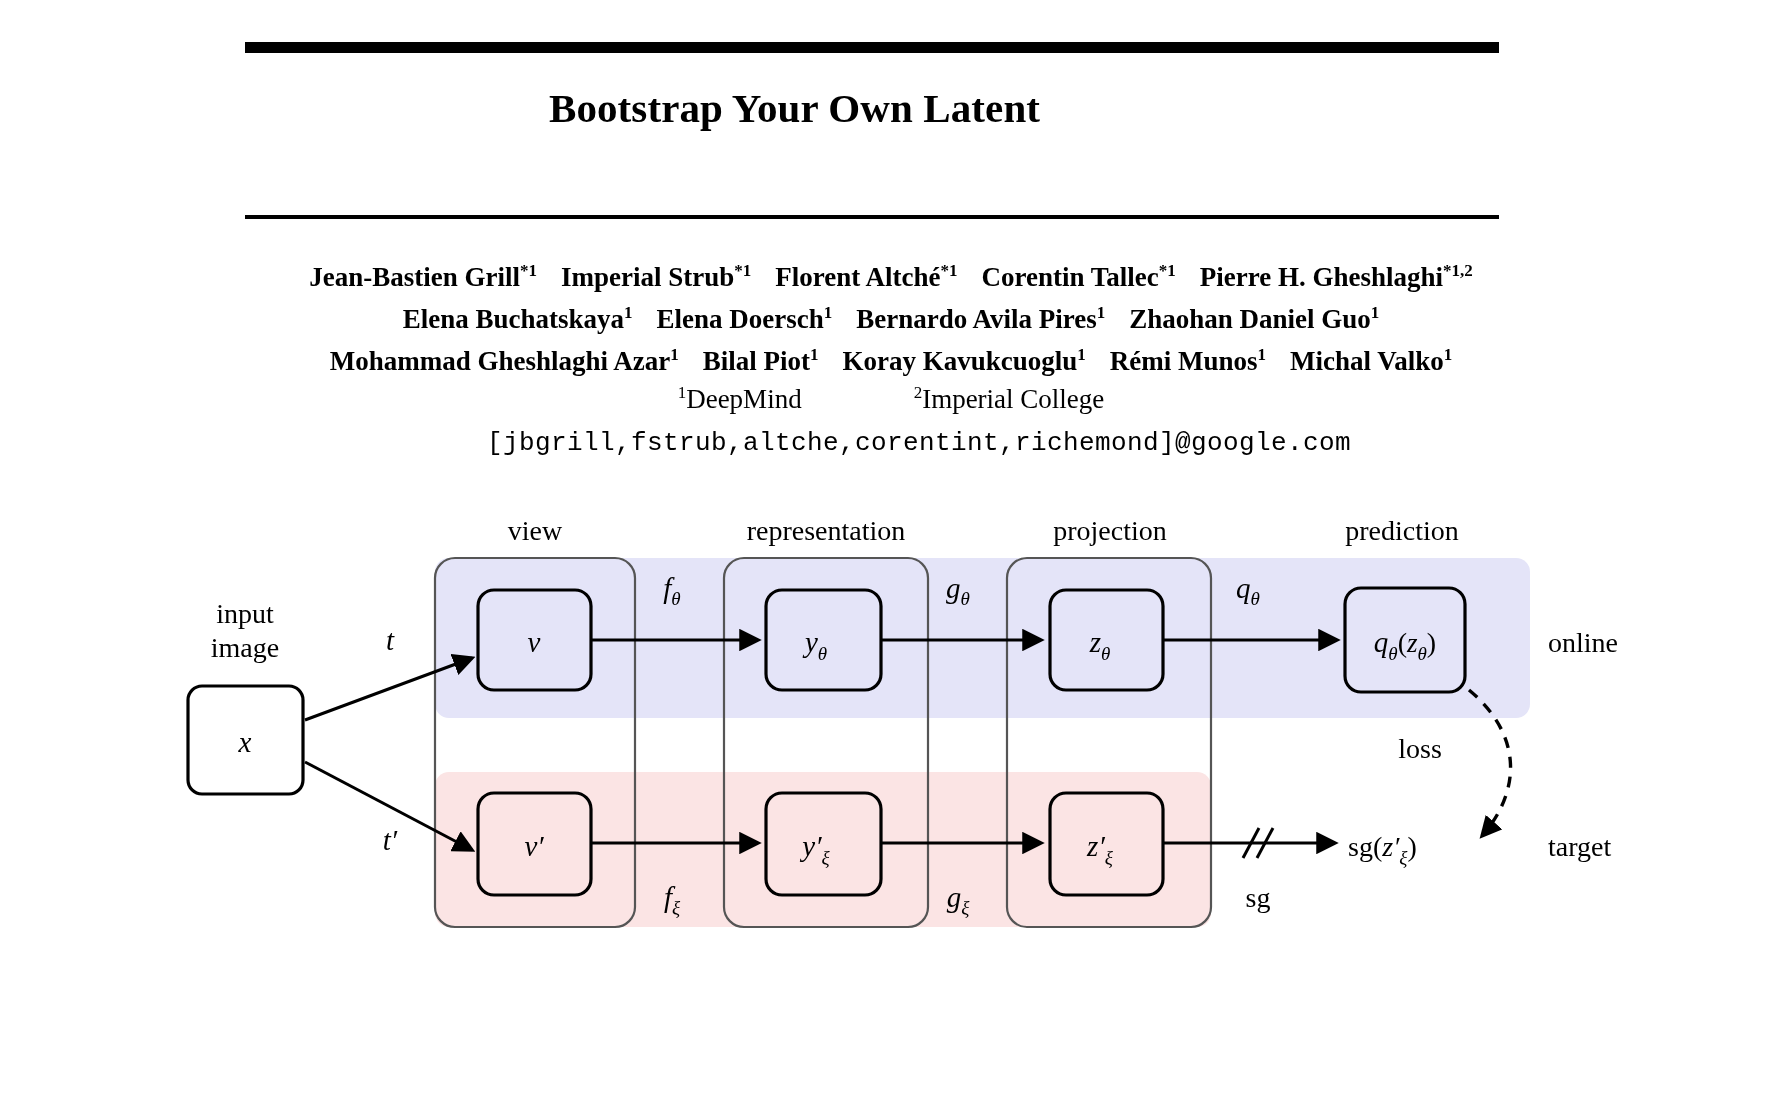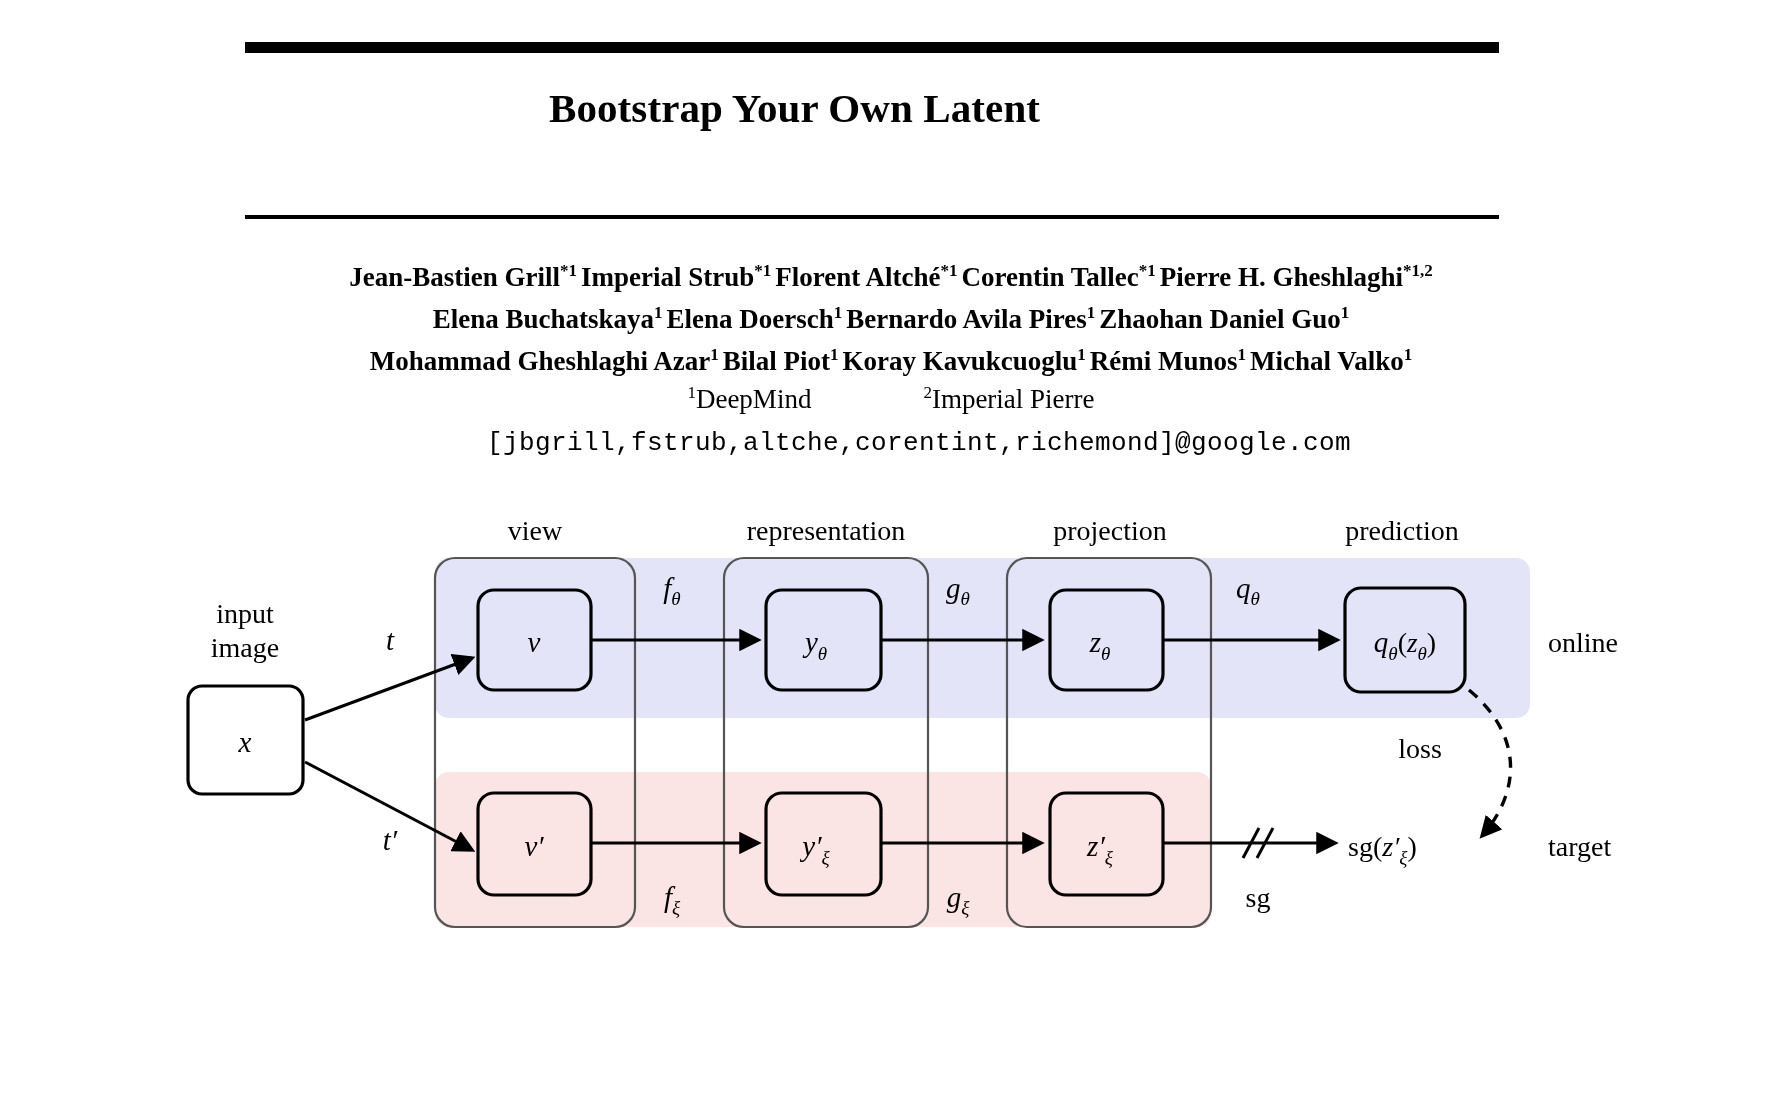--- a/index.html
+++ b/index.html
@@ -59,21 +59,21 @@
     width: 1782px;
     text-align: center;
   }
   .author-line {
     font-weight: bold;
     font-size: 27px;
     line-height: 42px;
     white-space: nowrap;
   }
   .author {
-    margin: 0 2px;
+    margin: 0 12px;
   }
   .author sup {
     font-size: 17px;
     font-weight: bold;
     vertical-align: super;
     line-height: 0;
   }
   .affils {
     position: absolute;
     left: 0;
@@ -182,21 +182,21 @@
     </div>
     <div class="author-line">
       <span class="author"><span>Elena Buchatskaya</span><sup>1</sup></span><span class="author"><span>Elena Doersch</span><sup>1</sup></span><span class="author"><span>Bernardo Avila Pires</span><sup>1</sup></span><span class="author"><span>Zhaohan Daniel Guo</span><sup>1</sup></span>
     </div>
     <div class="author-line">
       <span class="author"><span>Mohammad Gheshlaghi Azar</span><sup>1</sup></span><span class="author"><span>Bilal Piot</span><sup>1</sup></span><span class="author"><span>Koray Kavukcuoglu</span><sup>1</sup></span><span class="author"><span>Rémi Munos</span><sup>1</sup></span><span class="author"><span>Michal Valko</span><sup>1</sup></span>
     </div>
   </div>
 
   <div class="affils">
-    <span class="affil"><sup>1</sup><span>DeepMind</span></span><span class="affil"><sup>2</sup><span>Imperial Pierre</span></span>
+    <span class="affil"><sup>1</sup><span>DeepMind</span></span><span class="affil"><sup>2</sup><span>Imperial College</span></span>
   </div>
 
   <div class="emails">[jbgrill,fstrub,altche,corentint,richemond]@google.com</div>
 
   <div id="figure">
     <svg width="1782" height="623" viewBox="0 0 1782 623" xmlns="http://www.w3.org/2000/svg">
       <defs>
         <marker id="arrow" viewBox="0 0 12 12" refX="10" refY="6" markerWidth="7.5" markerHeight="7.5" orient="auto-start-reverse">
           <path d="M 0 0 L 12 6 L 0 12 z" fill="#000000"></path>
         </marker>

